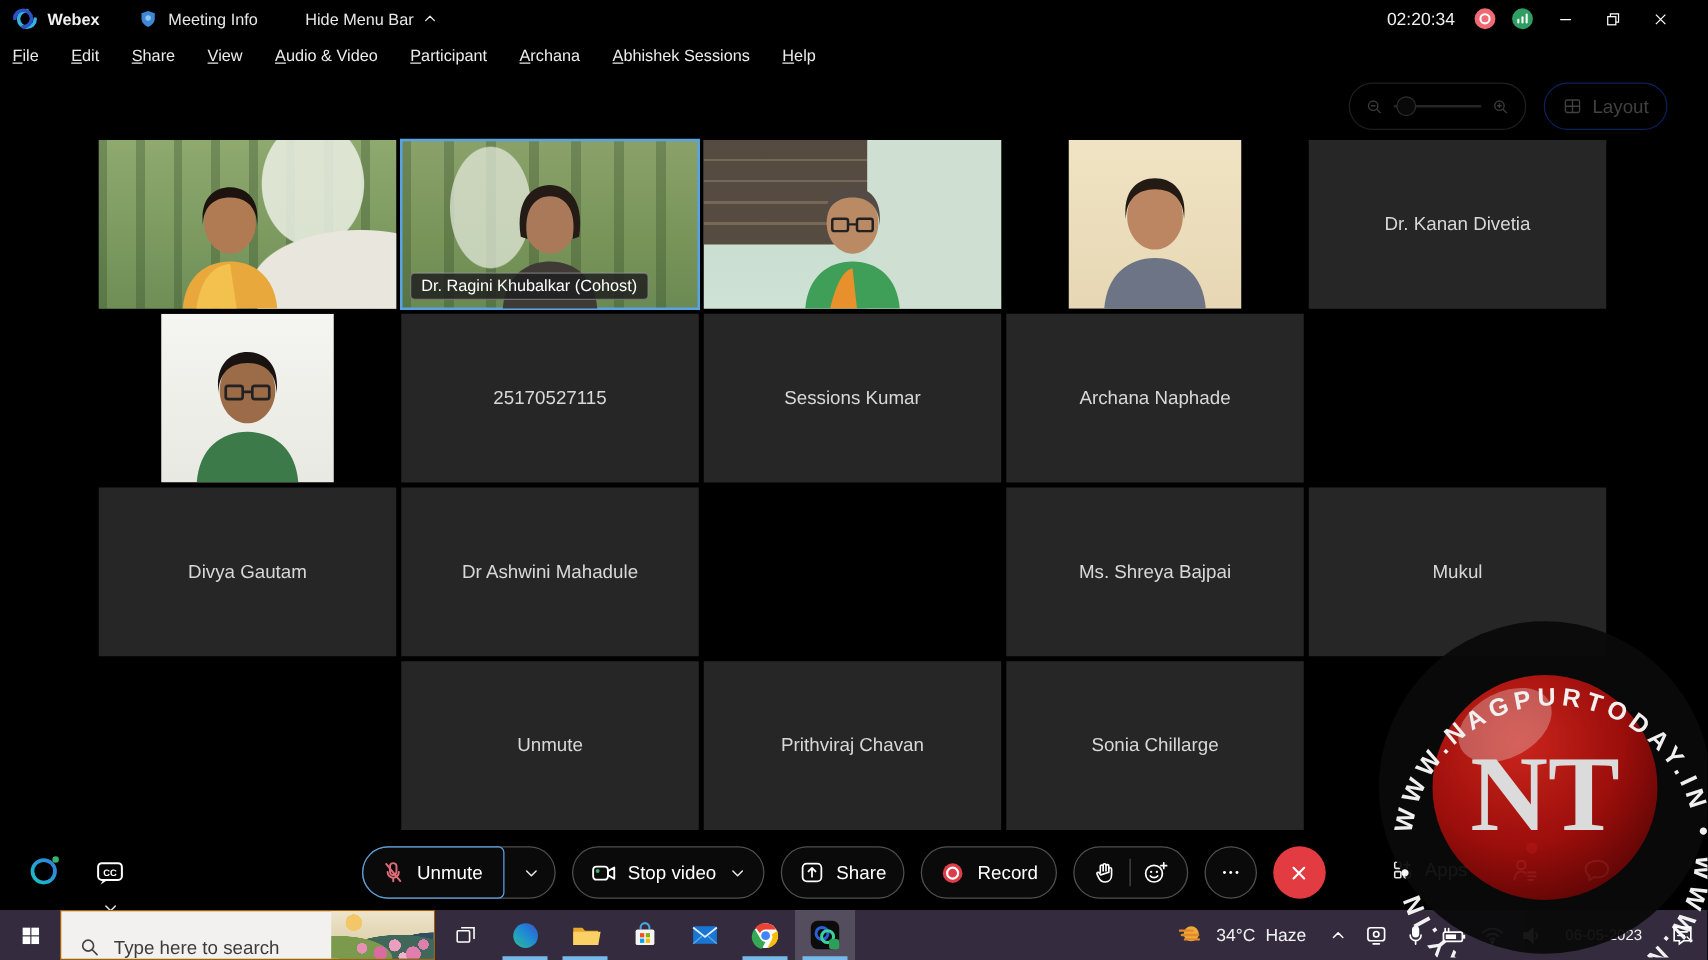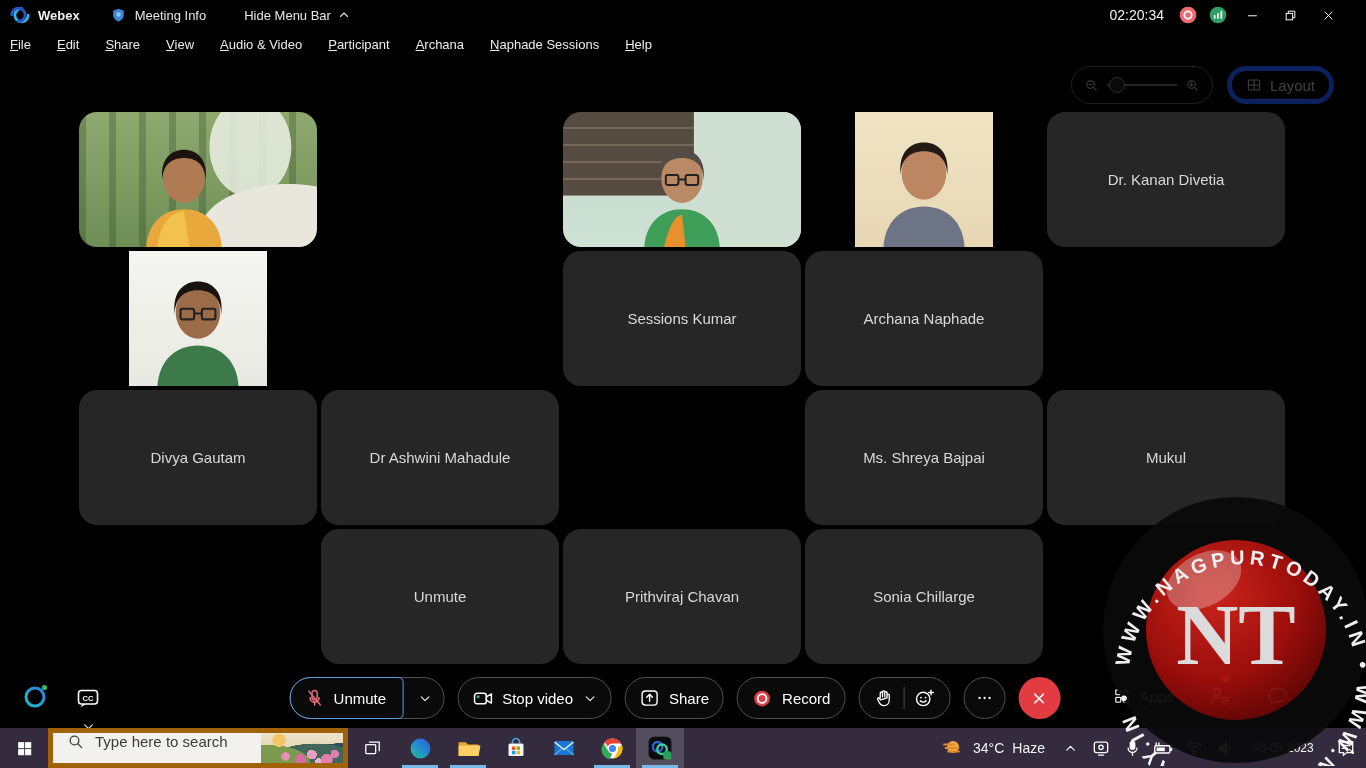--- a/index.html
+++ b/index.html
@@ -24,26 +24,26 @@
   .menu-item { display:inline-block; font-size:13px; color:#ececec; cursor:default; }
   .menu-item::first-letter { text-decoration:underline; }
 
   
   .viewbar { position:absolute; top:66px; right:16px; display:flex; gap:14px; opacity:.42; }
   .zoom-pill { display:flex; align-items:center; gap:8px; height:38px; padding:0 12px;
     border:1px solid #4a4a4a; border-radius:19px; }
   .zoom-track { width:70px; height:2px; background:#5a5a5a; position:relative; }
   .zoom-knob { position:absolute; left:2px; top:-7px; width:16px; height:16px; border:1.5px solid #6a6a6a; border-radius:50%; background:#161616; }
   .layout-btn { display:flex; align-items:center; gap:8px; height:38px; padding:11px 14px;
-    border:5px solid #1d4ed8; border-radius:19px; font-size:15px; color:#9a9a9a; }
+    border:1px solid #1d4ed8; border-radius:19px; font-size:15px; color:#9a9a9a; }
 
   
   .grid { position:absolute; left:79px; top:112px; display:grid;
     grid-template-columns:repeat(5,238px); grid-template-rows:repeat(4,135px); gap:4px; }
-  .tile { position:relative; border-radius:18px; overflow:hidden; background:#262626; }
+  .tile { position:relative; border-radius:0; overflow:hidden; background:#262626; }
   .tile.active { outline:2.5px solid #57a3e4; outline-offset:-1px; }
   .tile-name { position:absolute; inset:0; display:flex; align-items:center; justify-content:center;
     font-size:15px; color:#d8d8d8; }
   .tile-label { position:absolute; left:7px; bottom:7px; background:rgba(32,32,32,.85);
     border:1px solid rgba(255,255,255,.35); border-radius:4px; padding:2px 8px 3px;
     font-size:13px; color:#fff; white-space:nowrap; }
   .person { position:absolute; bottom:0; left:50%; transform:translateX(-50%); height:80%; }
   .pbox { position:absolute; top:0; bottom:0; left:21%; right:21%; }
   .pbox .person { height:86%; }
 
@@ -91,21 +91,21 @@
 
   
   .watermark { position:absolute; left:1100px; top:494px; width:272px; height:272px;
     z-index:50; pointer-events:none; opacity:.94; }
 
   
   .taskbar { position:absolute; left:0; top:728px; width:1366px; height:40px;
     background:#342c3e; display:flex; align-items:center; }
   .start-btn { width:48px; height:40px; display:flex; align-items:center; justify-content:center; }
   .search-box { position:relative; width:300px; height:40px; background:#f2f1f0;
-    border:5px solid #a16207; display:flex; align-items:flex-start; }
+    border:1px solid #a16207; display:flex; align-items:flex-end; }
   .search-box input { border:none; outline:none; background:transparent; font-size:15px;
     color:#1f1f1f; width:170px; font-family:"Liberation Sans",sans-serif; }
   .search-box input::placeholder { color:#3c3c3c; opacity:1; }
   .search-icon-wrap { padding:0 10px 0 14px; display:flex; }
   .search-art { position:absolute; right:0; top:0; bottom:0; width:82px; overflow:hidden; background:
     radial-gradient(11px 11px at 22% 24%, #f3c768 0 60%, rgba(0,0,0,0) 61%),
     radial-gradient(70px 30px at 8% 100%, #7c9a4e 0 60%, rgba(0,0,0,0) 61%),
     radial-gradient(80px 34px at 66% 104%, #41675a 0 60%, rgba(0,0,0,0) 61%),
     radial-gradient(60px 26px at 100% 86%, #2e4e62 0 60%, rgba(0,0,0,0) 61%),
     linear-gradient(180deg,#eee4cc,#d9c89c); }
@@ -184,21 +184,21 @@
   </div>
 
   <div class="menubar">
       <div class="menu-item">File</div>
       <div class="menu-item">Edit</div>
       <div class="menu-item">Share</div>
       <div class="menu-item">View</div>
       <div class="menu-item">Audio &amp; Video</div>
       <div class="menu-item">Participant</div>
       <div class="menu-item">Archana</div>
-      <div class="menu-item">Naphade Sessions</div>
+      <div class="menu-item">Abhishek Sessions</div>
       <div class="menu-item">Help</div>
     </div>
 
   <div class="viewbar">
     <div class="zoom-pill">
       <svg width="15" height="15" viewBox="0 0 24 24" fill="none" stroke="#8a8a8a" stroke-width="1.8">
         <circle cx="10.5" cy="10.5" r="6"></circle>
           <path d="M15 15 L20 20"></path>
           <path d="M7.5 10.5 h6"></path>
       </svg>
@@ -222,20 +222,30 @@
 
   <div class="grid">
       <div class="tile sc-forest-yellow" style="grid-area: 1 / 1;">
         <svg class="person" viewBox="0 0 120 120" preserveAspectRatio="xMidYMax meet">
     <path d="M18 120 C20 92 38 78 60 78 C82 78 100 92 102 120 Z" fill="#e8a83c"></path>
     <path d="M30 120 C34 94 44 82 60 80 L66 120 Z" fill="#f2c14e"></path>
     <path d="M60 18 C45 18 37 30 37 44 C37 58 47 71 60 71 C73 71 83 58 83 44 C83 30 75 18 60 18" fill="#b07a52"></path>
     <path d="M36 46 C33 22 46 12 60 12 C74 12 87 22 84 46 C84 30 75 21 60 21 C45 21 36 30 36 46" fill="#1c130e"></path>
 
   </svg>
+      </div>
+      <div class="tile active sc-forest-dark" style="grid-area: 1 / 2;">
+        <svg class="person" viewBox="0 0 120 120" preserveAspectRatio="xMidYMax meet">
+    <path d="M18 120 C20 92 38 78 60 78 C82 78 100 92 102 120 Z" fill="#3f3a36"></path>
+
+    <path d="M60 18 C45 18 37 30 37 44 C37 58 47 71 60 71 C73 71 83 58 83 44 C83 30 75 18 60 18" fill="#a9795a"></path>
+    <path d="M34 56 C29 22 45 10 60 10 C75 10 91 22 86 56 L80 58 C84 36 76 20 60 20 C44 20 36 36 40 58 Z" fill="#241a16"></path>
+
+  </svg>
+        <div class="tile-label">Dr. Ragini Khubalkar (Cohost)</div>
       </div>
       <div class="tile sc-room" style="grid-area: 1 / 3;">
         <svg class="person" viewBox="0 0 120 120" preserveAspectRatio="xMidYMax meet">
     <path d="M18 120 C20 92 38 78 60 78 C82 78 100 92 102 120 Z" fill="#3f9e57"></path>
     <path d="M40 120 C46 96 52 86 60 84 L64 120 Z" fill="#e8912c"></path>
     <path d="M60 18 C45 18 37 30 37 44 C37 58 47 71 60 71 C73 71 83 58 83 44 C83 30 75 18 60 18" fill="#b98a64"></path>
     <path d="M36 46 C33 22 46 12 60 12 C74 12 87 22 84 46 C84 30 75 21 60 21 C45 21 36 30 36 46" fill="#544a46"></path>
     <g stroke="#222" stroke-width="2.2" fill="none">
   <rect x="42" y="40" width="14" height="11" rx="2"></rect>
             <rect x="64" y="40" width="14" height="11" rx="2"></rect>
@@ -264,20 +274,23 @@
 
     <path d="M60 18 C45 18 37 30 37 44 C37 58 47 71 60 71 C73 71 83 58 83 44 C83 30 75 18 60 18" fill="#9c6b48"></path>
     <path d="M36 46 C33 22 46 12 60 12 C74 12 87 22 84 46 C84 30 75 21 60 21 C45 21 36 30 36 46" fill="#181210"></path>
     <g stroke="#222" stroke-width="2.2" fill="none">
   <rect x="42" y="40" width="14" height="11" rx="2"></rect>
               <rect x="64" y="40" width="14" height="11" rx="2"></rect>
               <path d="M56 45 h8"></path>
             </g>
   </svg>
         </div>
+      </div>
+      <div class="tile" style="grid-area: 2 / 2;">
+        <div class="tile-name">25170527115</div>
       </div>
       <div class="tile" style="grid-area: 2 / 3;">
         <div class="tile-name">Sessions Kumar</div>
       </div>
       <div class="tile" style="grid-area: 2 / 4;">
         <div class="tile-name">Archana Naphade</div>
       </div>
       <div class="tile" style="grid-area: 3 / 1;">
         <div class="tile-name">Divya Gautam</div>
       </div>

